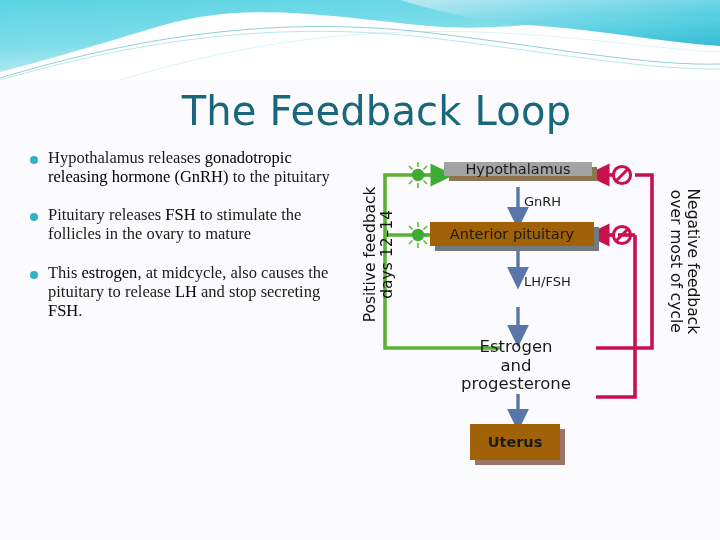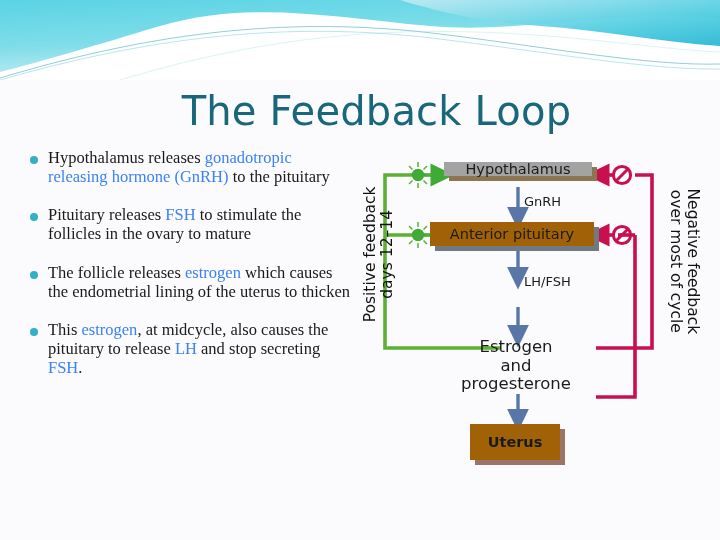--- a/index.html
+++ b/index.html
@@ -63,21 +63,21 @@
     margin-top: 8px;
     margin-right: 10px;
   }
   .bullet-text {
     flex: 1 1 auto;
     font-family: "Liberation Serif", serif;
     font-size: 16.5px;
     line-height: 1.16;
     color: #1a1a1a;
   }
-  .hl { color: #3b82f6; }
+  .hl { color: #000000; }
 
   
   #diagram {
     position: absolute;
     top: 152px;
     left: 352px;
     width: 366px;
     height: 340px;
   }
   #diagram svg { display: block; }
@@ -194,24 +194,20 @@
   <div class="bullet-item">
     <span class="bullet-marker"></span>
     <span class="bullet-text"><span>Hypothalamus releases </span><span class="hl">gonadotropic releasing hormone (GnRH)</span><span> to the pituitary</span></span>
   </div>
   <div class="bullet-item">
     <span class="bullet-marker"></span>
     <span class="bullet-text"><span>Pituitary releases </span><span class="hl">FSH</span><span> to stimulate the follicles in the ovary to mature</span></span>
   </div>
   <div class="bullet-item">
     <span class="bullet-marker"></span>
-    <span class="bullet-text"><span>The follicle releases </span><span class="hl">estrogen</span><span> which causes the endometrial lining of the uterus to thicken</span></span>
-  </div>
-  <div class="bullet-item">
-    <span class="bullet-marker"></span>
     <span class="bullet-text"><span>This </span><span class="hl">estrogen</span><span>, at midcycle,  also causes the pituitary to release </span><span class="hl">LH</span><span> and stop secreting </span><span class="hl">FSH</span><span>.</span></span>
   </div>
 </div>
 
 <div id="diagram">
 
   <svg width="366" height="340" viewBox="0 0 366 340" xmlns="http://www.w3.org/2000/svg">
     <defs>
       <marker id="mFlow" markerWidth="7" markerHeight="7" refX="3.2" refY="3.2" orient="auto">
         <path d="M0,0 L6.6,3.2 L0,6.4 Z" fill="#5877a8"></path>

